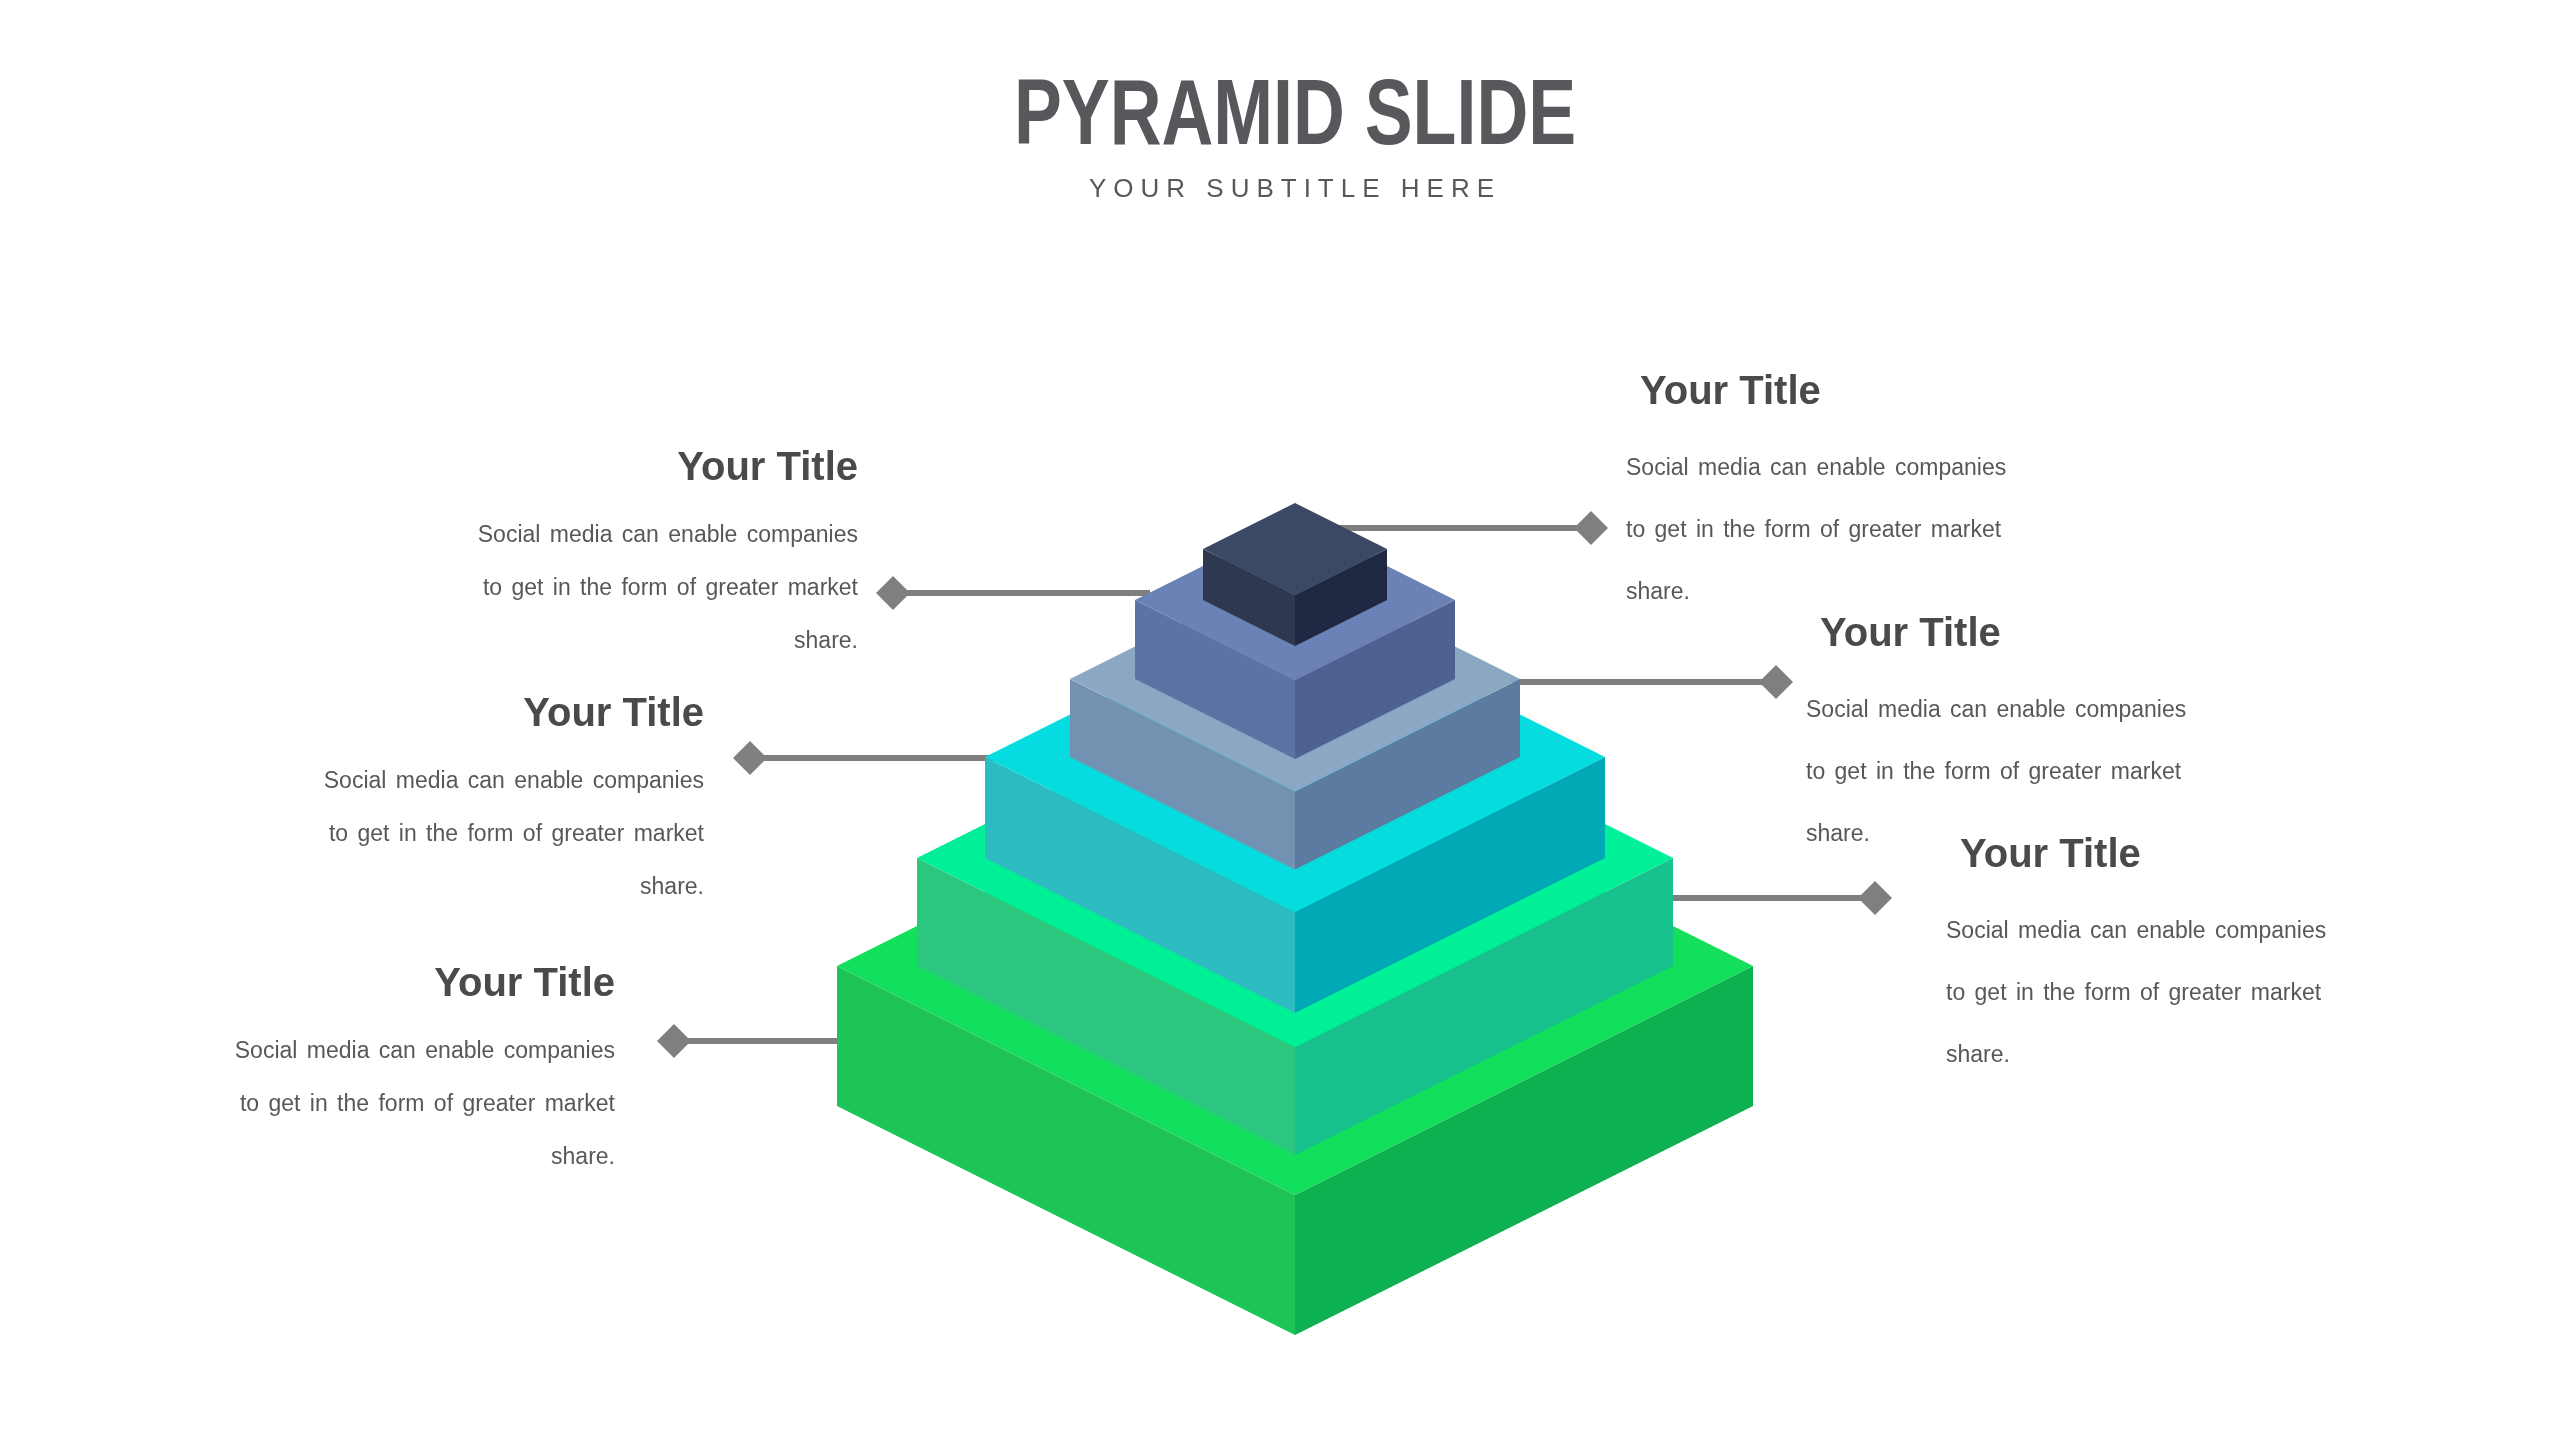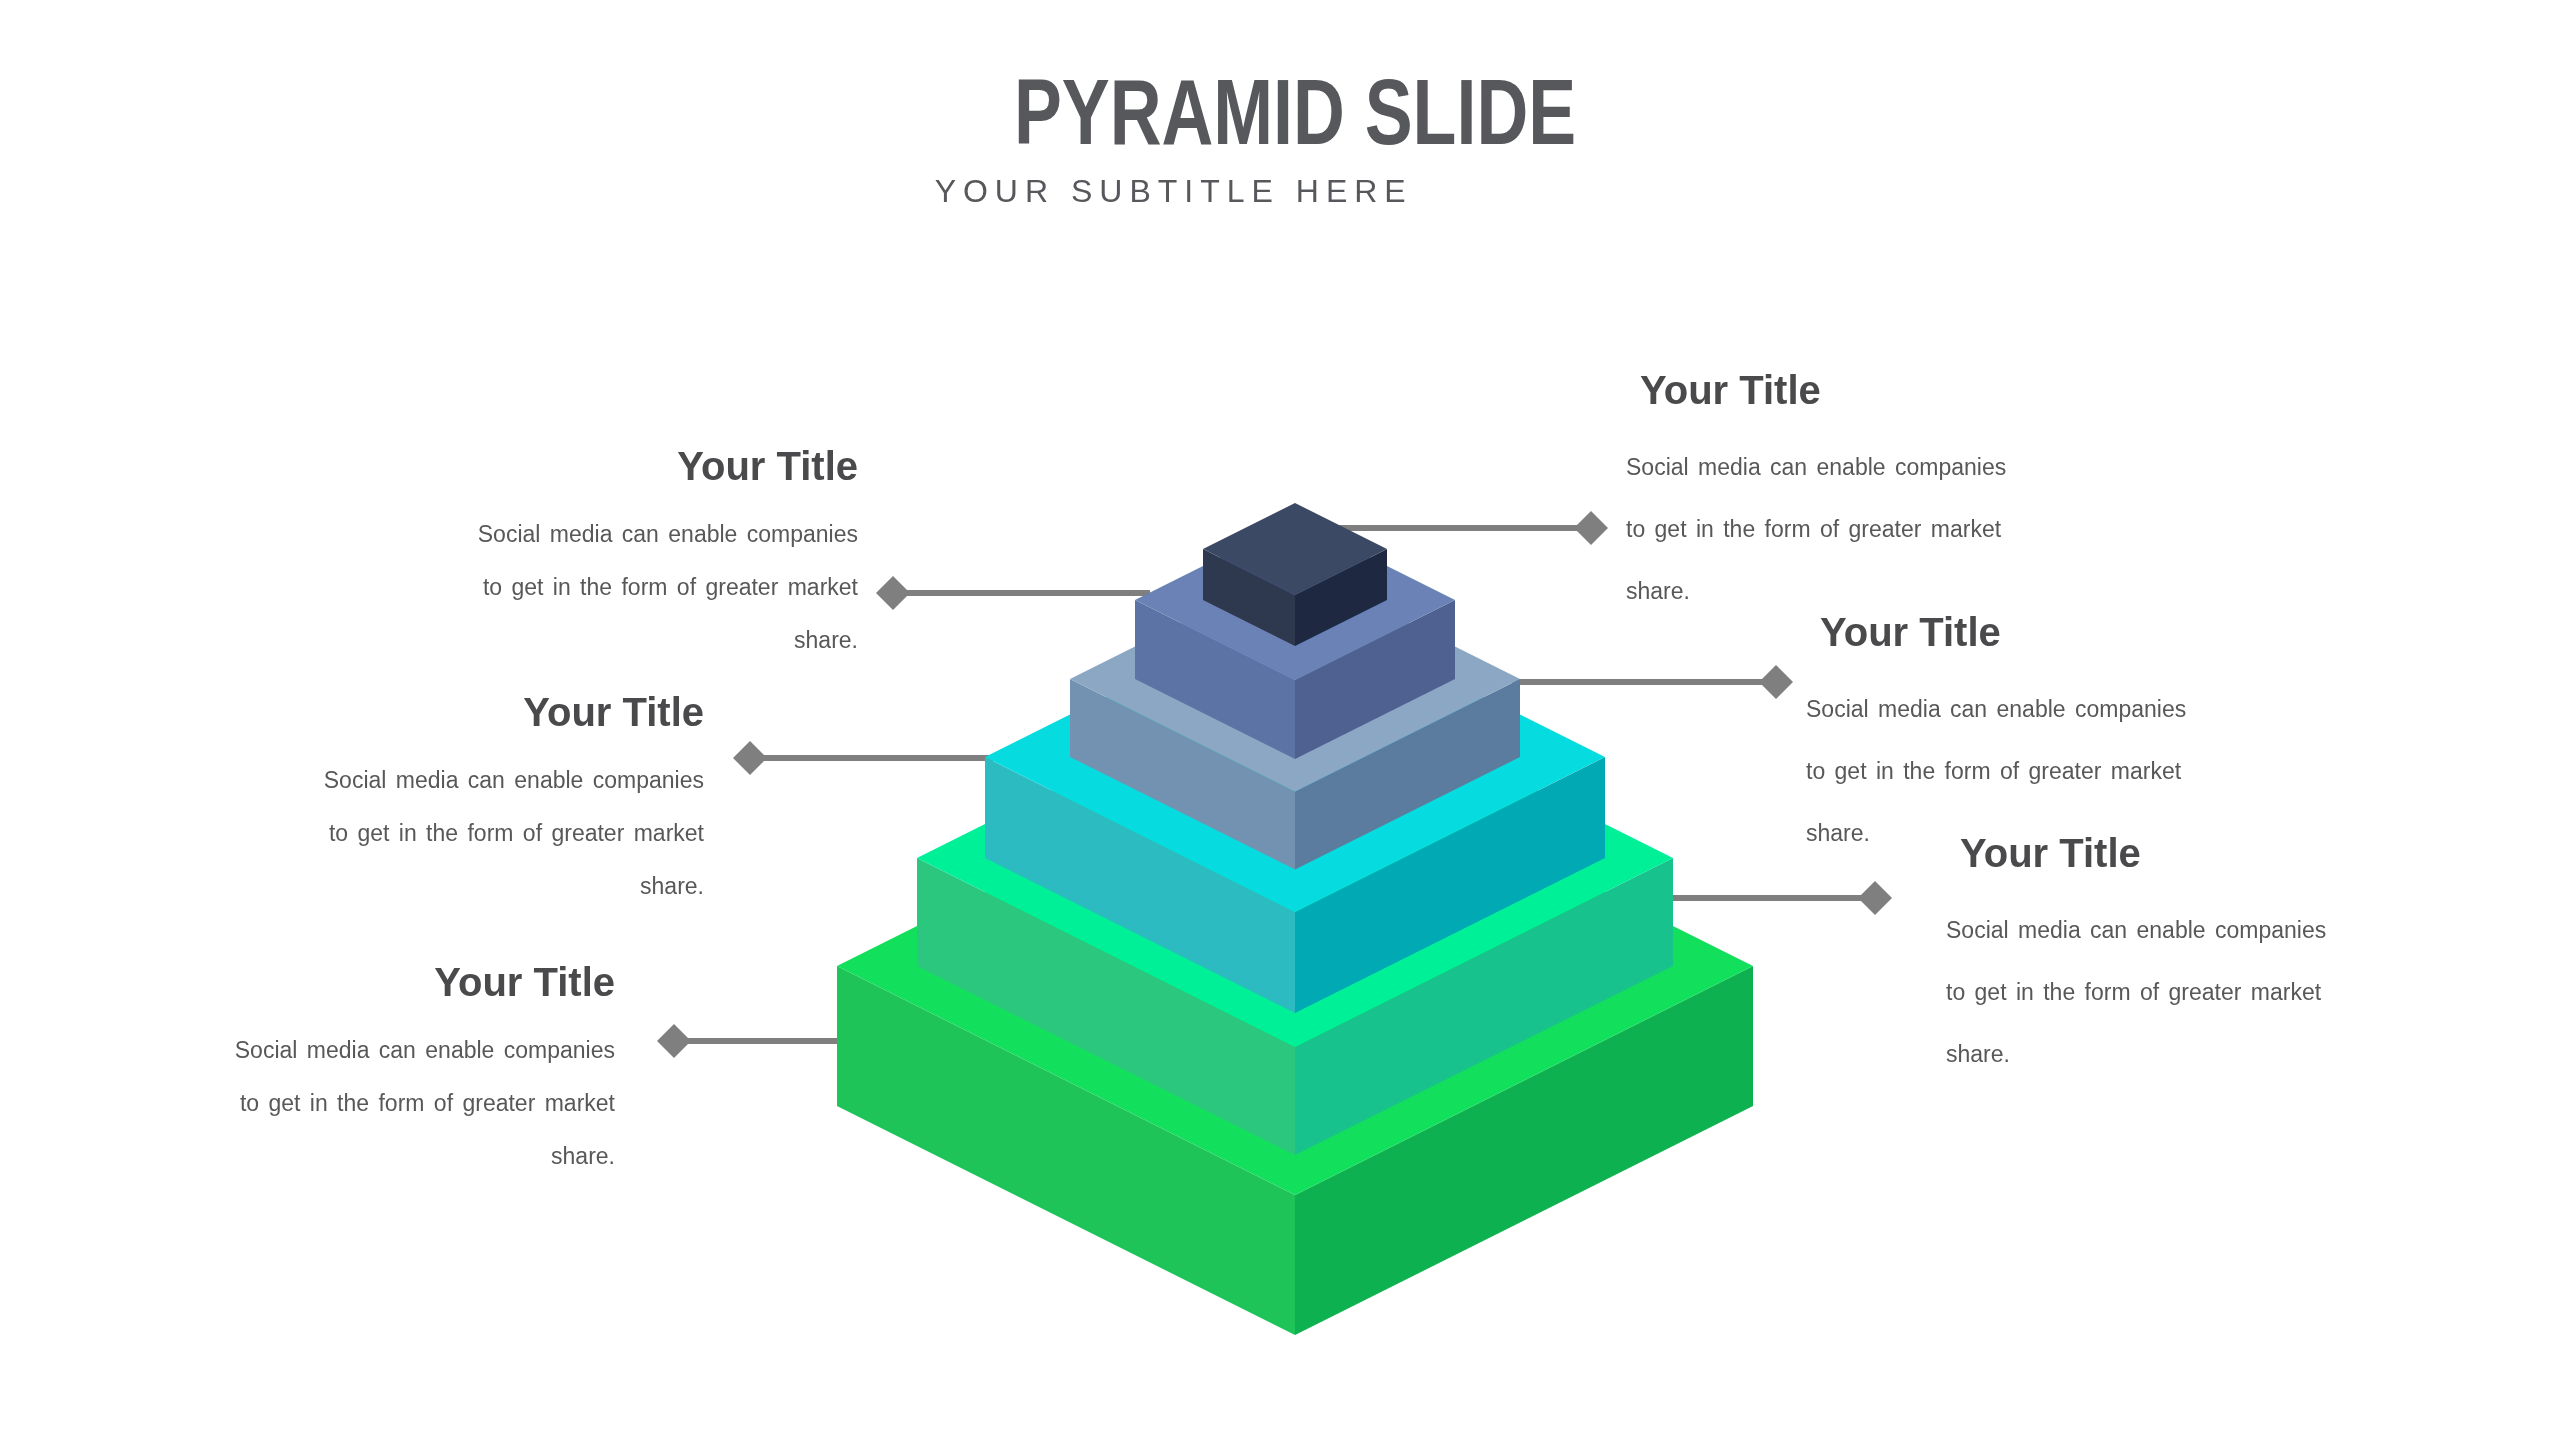--- a/index.html
+++ b/index.html
@@ -2,28 +2,28 @@
 <html><head>
 <meta charset="utf-8">
 <style>
   html,body{margin:0;padding:0;background:#ffffff;}
   .slide{
     position:relative;width:2559px;height:1440px;overflow:hidden;
     font-family:"Liberation Sans","DejaVu Sans",sans-serif;background:#ffffff;
   }
   .header{
     position:absolute;left:1295px;top:64px;transform:translateX(-50%);
-    white-space:nowrap;
+    text-align:center;white-space:nowrap;
   }
   .main-title{
     margin:0;font-size:92px;font-weight:bold;line-height:1.05;
     display:inline-block;transform:scaleX(0.78);transform-origin:center top;
   }
   .subtitle{
-    margin-top:12px;font-size:32px;letter-spacing:7px;font-weight:normal;
+    margin-top:12px;font-size:26px;letter-spacing:7px;font-weight:normal;
   }
   .pyramid-svg{position:absolute;left:0;top:0;width:2559px;height:1440px;}
   .callout{position:absolute;width:520px;}
   .c-title{font-size:40px;font-weight:bold;line-height:48px;}
   .c-body{font-size:23px;word-spacing:3px;}
   .callout.left{text-align:right;}
   .callout.left .c-body{line-height:53px;margin-top:18px;}
   .callout.right{text-align:left;}
   .callout.right .c-title{padding-left:14px;}
   .callout.right .c-body{line-height:62px;margin-top:22px;}

